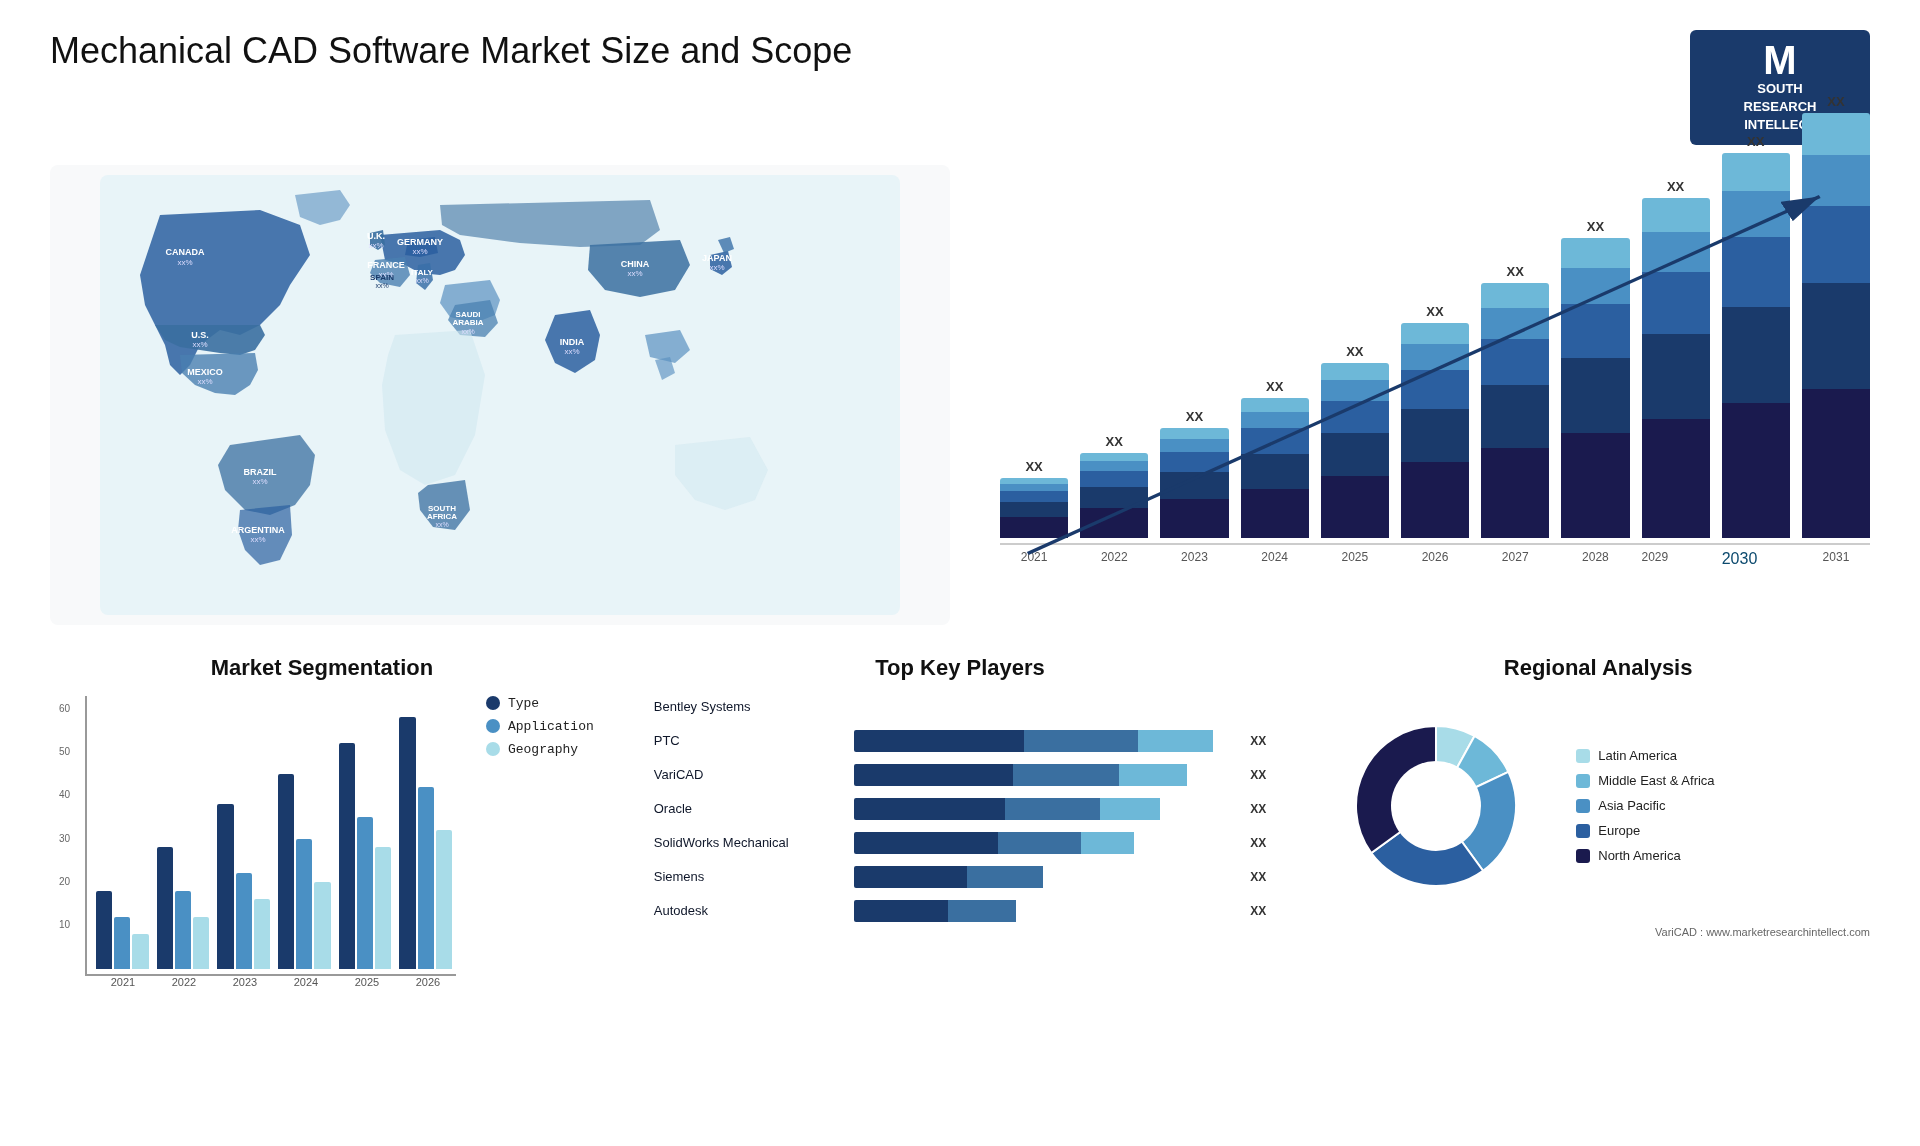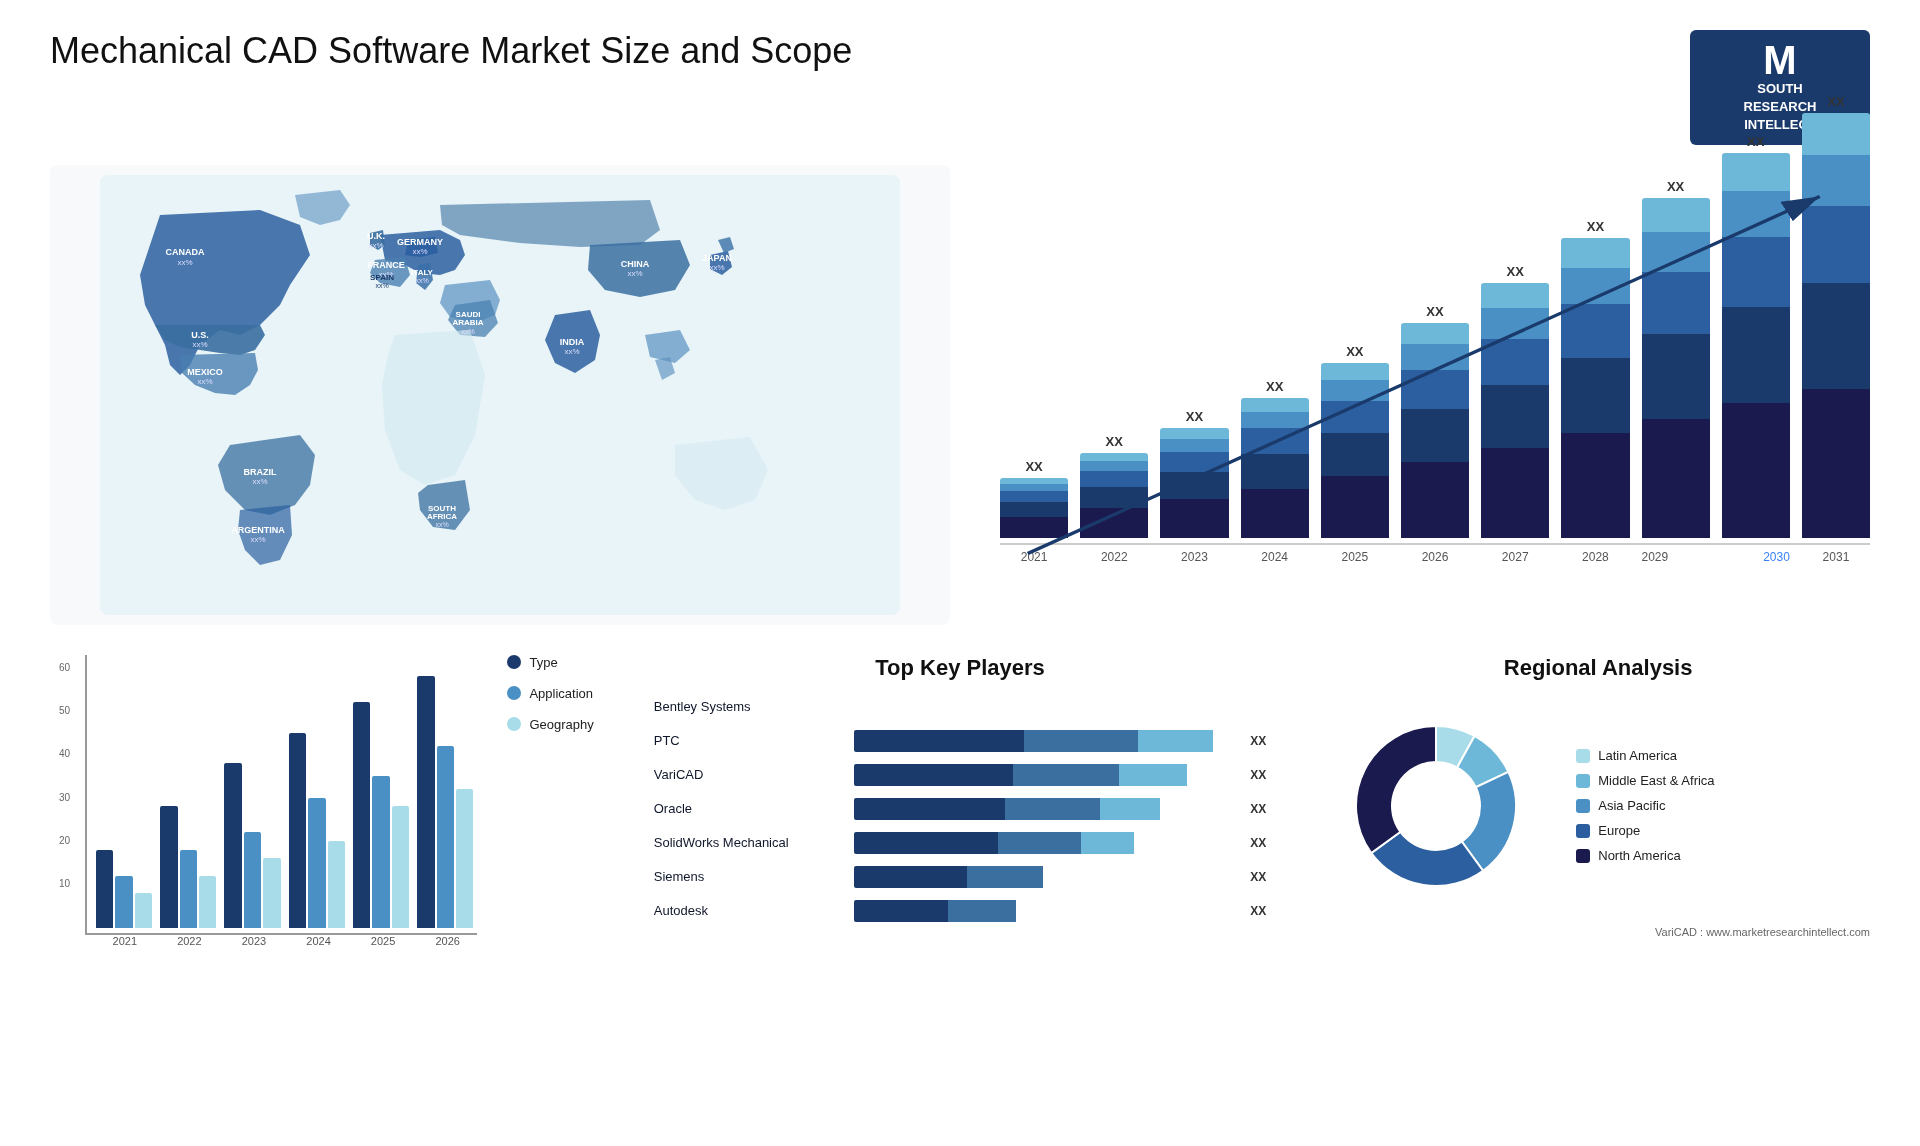--- a/index.html
+++ b/index.html
@@ -141,23 +141,24 @@
       border-radius: 2px 2px 0 0;
     }
     .seg-years-row {
       display: flex;
       gap: 0;
       margin-left: 5px;
     }
     .seg-legend {
       display: flex;
       flex-direction: column;
-      gap: 16px;
+      gap: 8px;
       margin-left: 20px;
       font-size: 13px;
+      font-family: Liberation Mono, monospace;
     }
     .legend-item {
       display: flex;
       align-items: center;
       gap: 8px;
     }
     .legend-dot {
       width: 14px;
       height: 14px;
       border-radius: 50%;
@@ -477,30 +478,31 @@
 
       <div style="flex: 1 1 0%; text-align: center; font-size: 12px; color: rgb(85, 85, 85);">2021</div>
           <div style="flex: 1 1 0%; text-align: center; font-size: 12px; color: rgb(85, 85, 85);">2022</div>
           <div style="flex: 1 1 0%; text-align: center; font-size: 12px; color: rgb(85, 85, 85);">2023</div>
           <div style="flex: 1 1 0%; text-align: center; font-size: 12px; color: rgb(85, 85, 85);">2024</div>
           <div style="flex: 1 1 0%; text-align: center; font-size: 12px; color: rgb(85, 85, 85);">2025</div>
           <div style="flex: 1 1 0%; text-align: center; font-size: 12px; color: rgb(85, 85, 85);">2026</div>
           <div style="flex: 1 1 0%; text-align: center; font-size: 12px; color: rgb(85, 85, 85);">2027</div>
           <div style="flex: 1 1 0%; text-align: center; font-size: 12px; color: rgb(85, 85, 85);">2028</div>
           <div style="flex: 1 1 0%; text-align: left; font-size: 12px; color: rgb(85, 85, 85);">2029</div>
-          <div style="flex: 1 1 0%; text-align: right; font-size: 12px; color: #3b82f6;">2030</div>
+          <div style="flex: 1 1 0%; text-align: left; font-size: 16px; color: #0c4a6e;">2030</div>
           <div style="flex: 1 1 0%; text-align: center; font-size: 12px; color: rgb(85, 85, 85);">2031</div>
         </div>
     </div>
   </div>
 </div>
 
 <div class="bottom-section">
 
   <div class="market-seg">
+    <div class="section-title">Market Segmentation</div>
     <div class="seg-container">
       <div class="seg-chart-wrapper">
         <div style="position:relative;margin-left:35px;">
           <div id="seg-chart" class="seg-chart">
 
           <div style="position: absolute; left: -28px; font-size: 10px; color: rgb(102, 102, 102); bottom: 260px;">60</div>
               <div style="position: absolute; left: -28px; font-size: 10px; color: rgb(102, 102, 102); bottom: 216.667px;">50</div>
               <div style="position: absolute; left: -28px; font-size: 10px; color: rgb(102, 102, 102); bottom: 173.333px;">40</div>
               <div style="position: absolute; left: -28px; font-size: 10px; color: rgb(102, 102, 102); bottom: 130px;">30</div>
               <div style="position: absolute; left: -28px; font-size: 10px; color: rgb(102, 102, 102); bottom: 86.6667px;">20</div>

